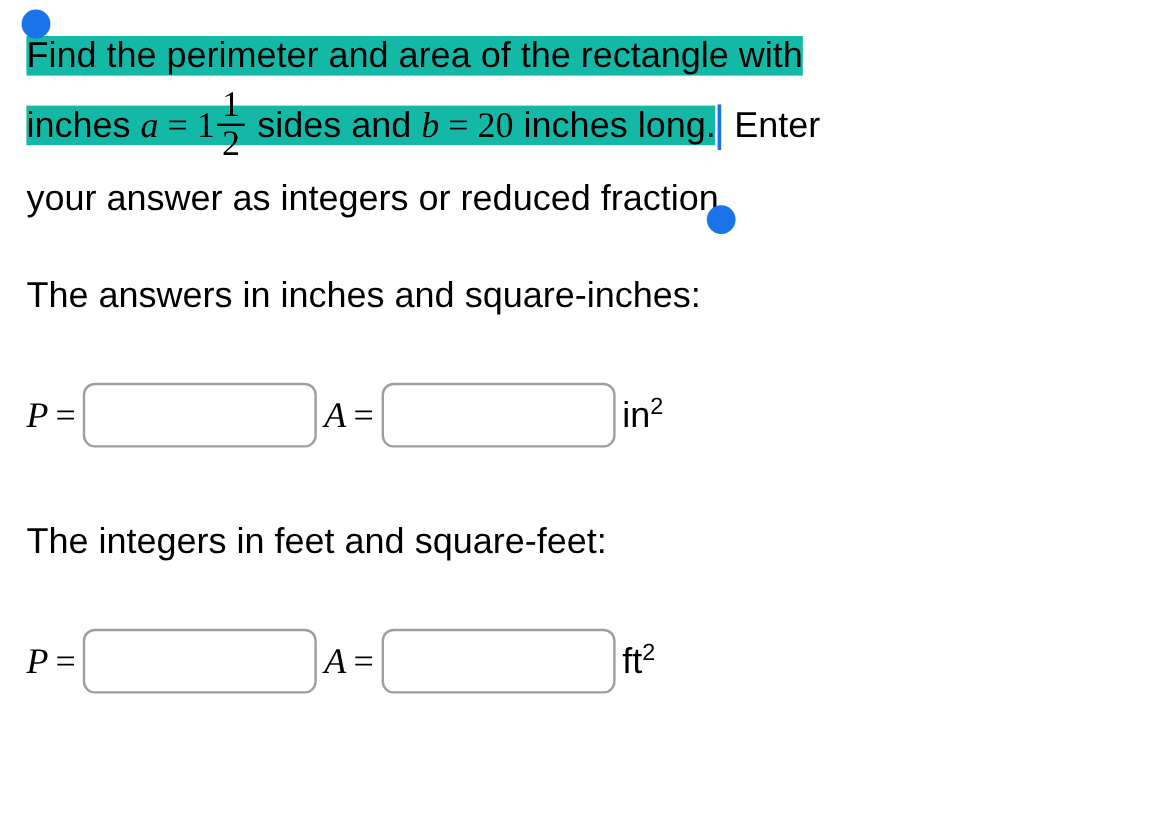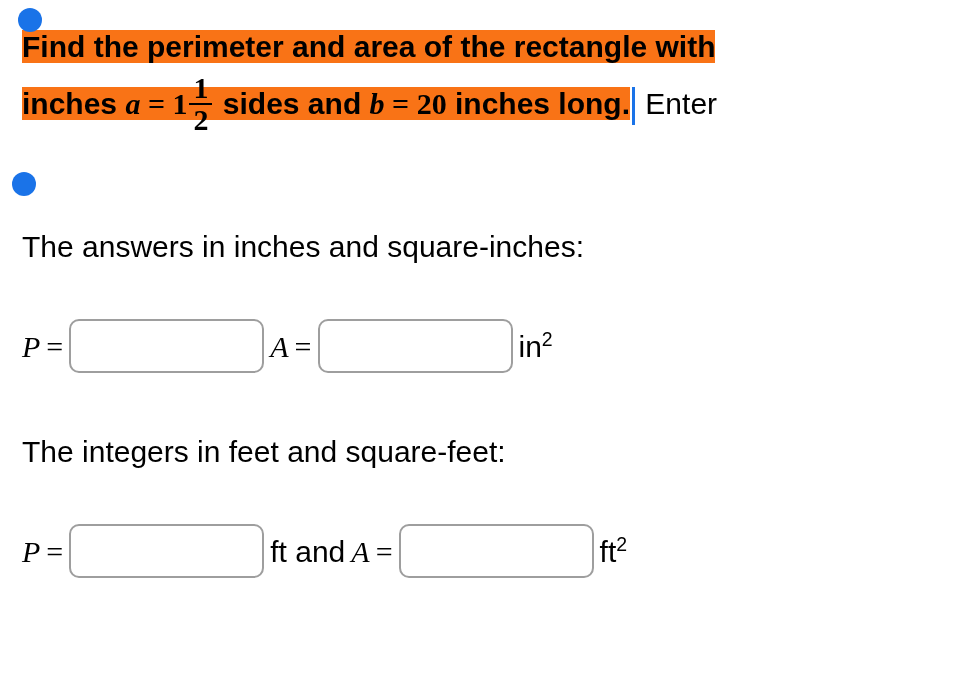--- a/index.html
+++ b/index.html
@@ -17,22 +17,21 @@
       position: relative;
     }
     .math-i {
       font-family: 'Times New Roman', Times, serif;
       font-style: italic;
     }
     .math-r {
       font-family: 'Times New Roman', Times, serif;
     }
     .highlight {
-      background-color: #f97316;
-      font-weight: bold;
+      background-color: #14b8a6;
     }
     .dot-start {
       position: absolute;
       width: 24px;
       height: 24px;
       background: #1a73e8;
       border-radius: 50%;
       top: 8px;
       left: 18px;
     }
@@ -111,39 +110,38 @@
 
 <div class="dot-start"></div>
 
 <div class="para1">
   <span class="highlight">Find the perimeter and area of the rectangle with</span><br>
   <span class="highlight">
     <span>inches </span><span class="math-i">a</span><span class="math-r"> = </span><span class="math-r">1</span><span class="frac">
         <span class="num">1</span>
         <span class="den">2</span>
       </span><span> sides and </span><span class="math-i">b</span><span class="math-r"> = </span><span class="math-r">20</span><span> inches long.</span></span><span class="cursor-bar"></span><span> Enter</span><br>
-  <span class="end-dot-wrapper"><span class="dot-end"></span></span>
+  <span>your answer as integers or reduced fraction</span><span class="end-dot-wrapper"><span class="dot-end"></span></span>
 </div>
 
 <div class="para2">The answers in inches and square-inches:</div>
 
 <div class="answer-row">
   <span class="math-i">P</span>
   <span class="math-r"> =</span>
   <input type="text" class="input-box" style="">
   <span class="math-i">A</span>
   <span class="math-r"> =</span>
   <input type="text" class="input-box" style="">
   <span><span> in</span><span class="sup">2</span></span>
 </div>
 
 <div class="para2">The integers in feet and square-feet:</div>
 
 <div class="answer-row" style="margin-bottom:0;">
   <span class="math-i">P</span>
   <span class="math-r"> =</span>
   <input type="text" class="input-box" style="">
-  <span><span> ft and </span></span>
   <span class="math-i">A</span>
   <span class="math-r"> =</span>
   <input type="text" class="input-box" style="">
   <span><span> ft</span><span class="sup">2</span></span>
 </div>
 
 </body></html>

